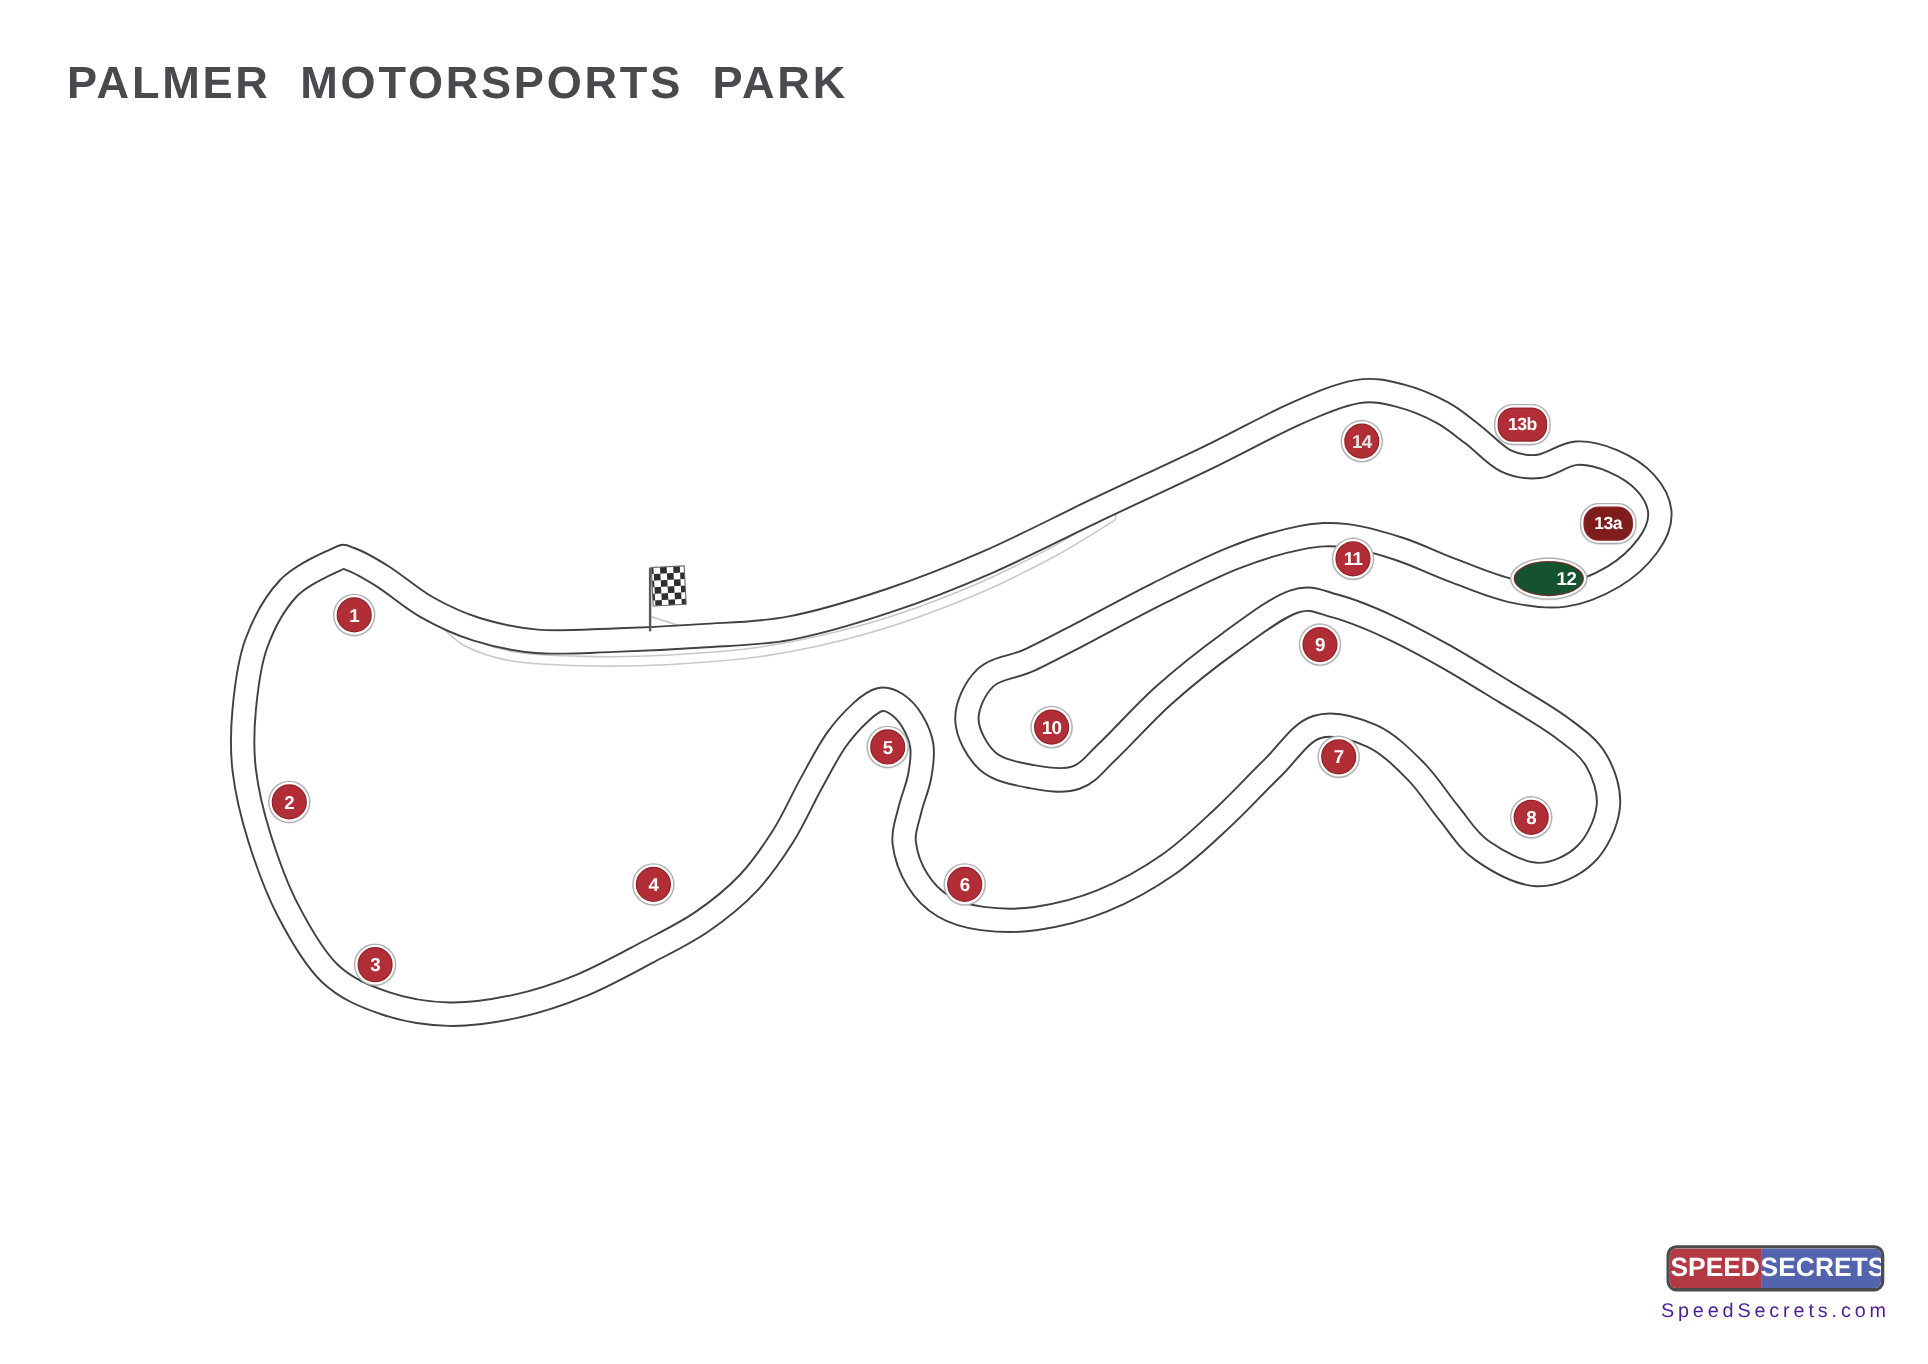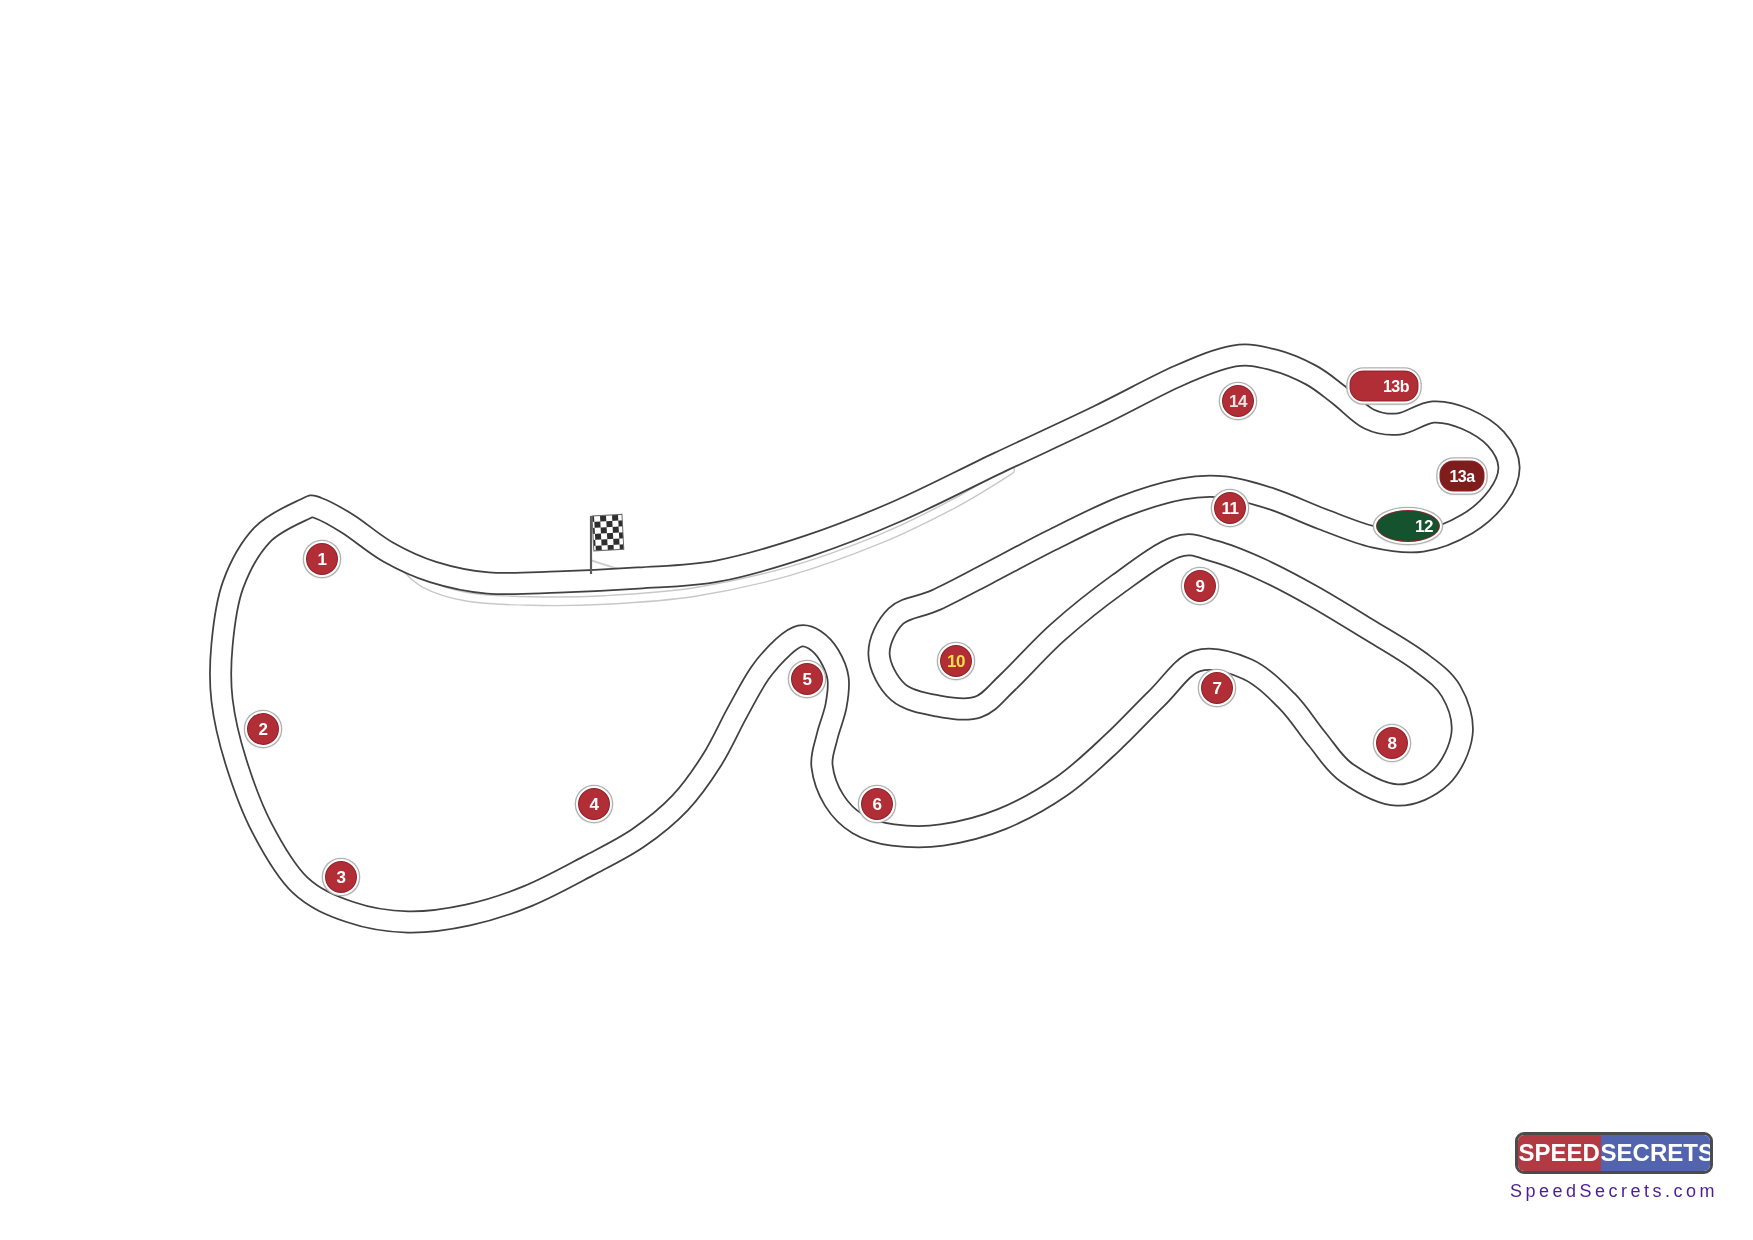--- a/index.html
+++ b/index.html
@@ -27,20 +27,21 @@
   .logo-left{flex:0 0 43%;}
   .logo-right{flex:1;}
   .logo-url{position:absolute;left:1508px;top:1181px;width:212px;text-align:center;
         font-size:18px;color:#4c4c4e;letter-spacing:3.5px;font-weight:400;}
 </style>
 </head>
 <body>
 
 <div class="page">
 
+  <h1 class="page-title">PALMER MOTORSPORTS PARK</h1>
 
   <svg id="track-svg" width="1753" height="1240" viewBox="0 0 1753 1240">
     <defs>
       <pattern id="checker" width="12" height="12" patternUnits="userSpaceOnUse">
         <rect width="12" height="12" fill="#ffffff"></rect>
         <rect width="6" height="6" fill="#2e2e2e"></rect>
         <rect x="6" y="6" width="6" height="6" fill="#2e2e2e"></rect>
       </pattern>
     </defs>
 
@@ -81,33 +82,33 @@
       </div>
       <div class="marker" style="left: 1217px; top: 688px; background: rgb(177, 46, 54); color: rgb(255, 255, 255);">
         <span>7</span>
       </div>
       <div class="marker" style="left: 1392px; top: 743px; background: rgb(177, 46, 54); color: rgb(255, 255, 255);">
         <span>8</span>
       </div>
       <div class="marker" style="left: 1200px; top: 586px; background: rgb(177, 46, 54); color: rgb(255, 255, 255);">
         <span>9</span>
       </div>
-      <div class="marker" style="left: 956px; top: 661px; background: rgb(177, 46, 54); color: #fde047;">
+      <div class="marker" style="left: 956px; top: 661px; background: rgb(177, 46, 54); color: #ffffff;">
         <span>10</span>
       </div>
       <div class="marker" style="left: 1230px; top: 508px; background: rgb(177, 46, 54); color: rgb(255, 255, 255);">
         <span>11</span>
       </div>
       <div class="marker" style="left: 1408px; top: 526px; background: #14532d; color: rgb(255, 255, 255); padding-left: 32px;">
         <span>12</span>
       </div>
       <div class="marker pill" style="left: 1462px; top: 476px; background: #7f1d1d; color: rgb(255, 255, 255);">
         <span>13a</span>
       </div>
-      <div class="marker pill" style="left: 1384px; top: 386px; background: rgb(177, 46, 54); color: rgb(255, 255, 255); padding-left: 24px;">
+      <div class="marker pill" style="left: 1384px; top: 386px; background: rgb(177, 46, 54); color: rgb(255, 255, 255);">
         <span>13b</span>
       </div>
       <div class="marker" style="left: 1238px; top: 401px; background: rgb(177, 46, 54); color: #e5e5e5;">
         <span>14</span>
       </div>
     </div>
 
   <div class="logo-box" style="border-color: rgb(75, 75, 78);">
     <div class="logo-left" style="background: rgb(178, 58, 66);">SPEED</div>
     <div class="logo-right" style="background: rgb(82, 100, 174);">SECRETS</div>

